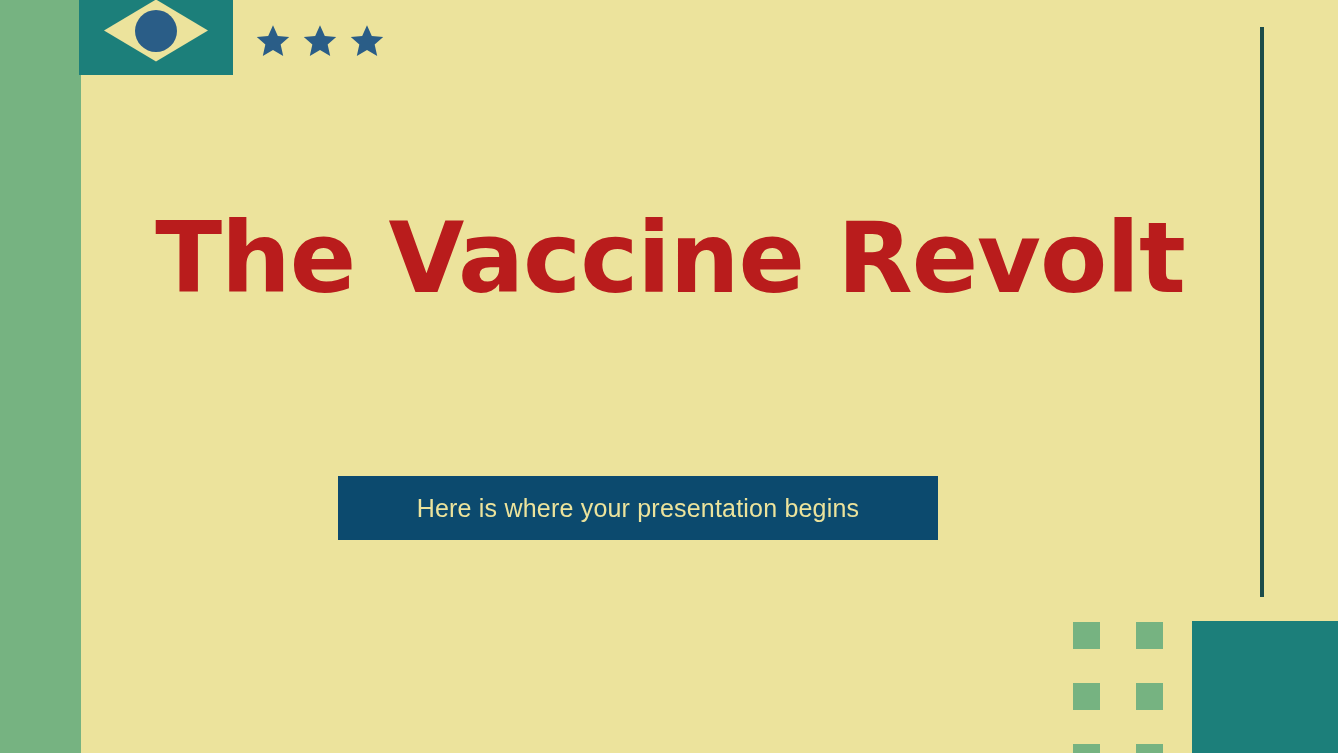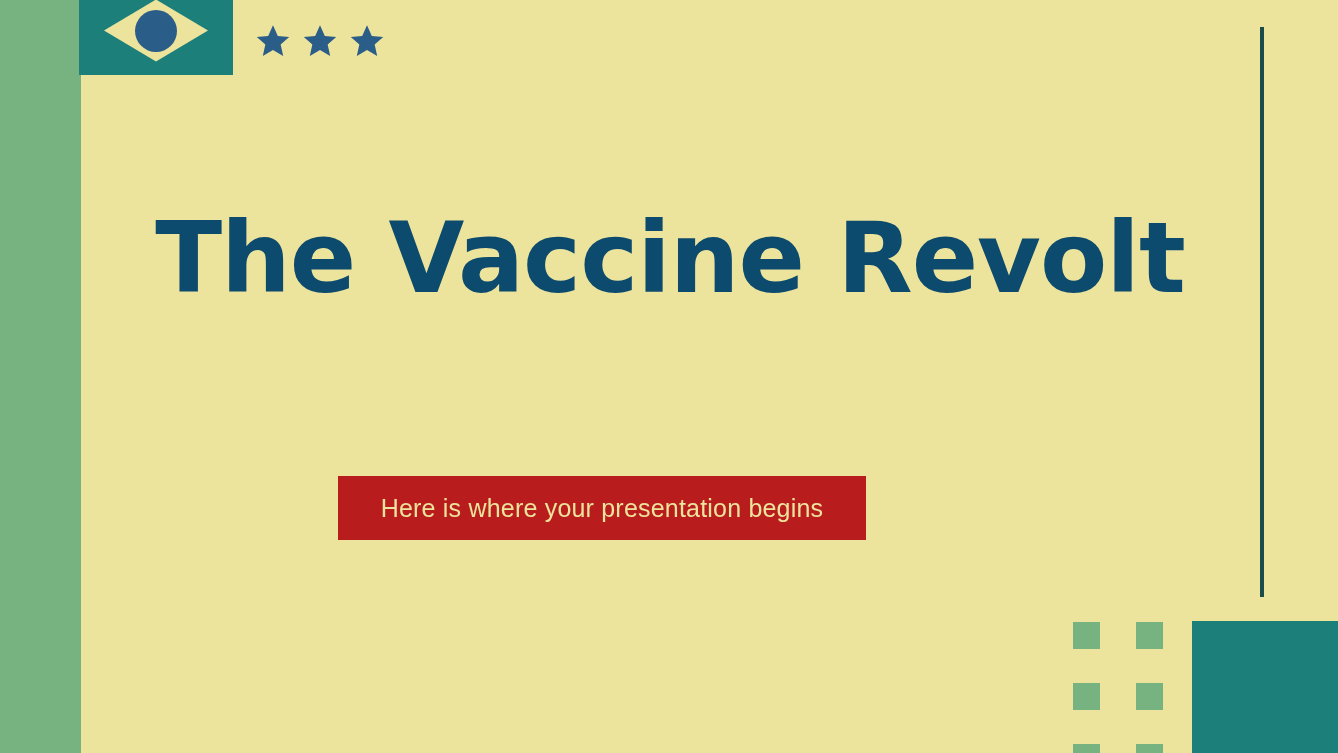--- a/index.html
+++ b/index.html
@@ -84,42 +84,42 @@
     background: #1c4c4a;
   }
 
   
   .title-block {
     position: absolute;
     left: 120px;
     top: 206px;
     width: 1100px;
     text-align: center;
-    color: #0c4a6e;
+    color: #b91c1c;
   }
   .title-line {
     font-family: "DejaVu Sans", sans-serif;
     font-weight: bold;
     font-size: 98px;
     line-height: 1.08;
     letter-spacing: -1px;
     white-space: nowrap;
   }
   .title-line.line2 {
     font-size: 92px;
   }
 
   
   .subtitle-box {
     position: absolute;
     left: 338px;
     top: 476px;
-    width: 528px;
+    width: 600px;
     height: 64px;
-    background: #b91c1c;
+    background: #0c4a6e;
     display: flex;
     align-items: center;
     justify-content: center;
   }
   .subtitle-text {
     color: #ece39c;
     font-family: "Liberation Sans", sans-serif;
     font-size: 25px;
     font-weight: normal;
     letter-spacing: 0.2px;

